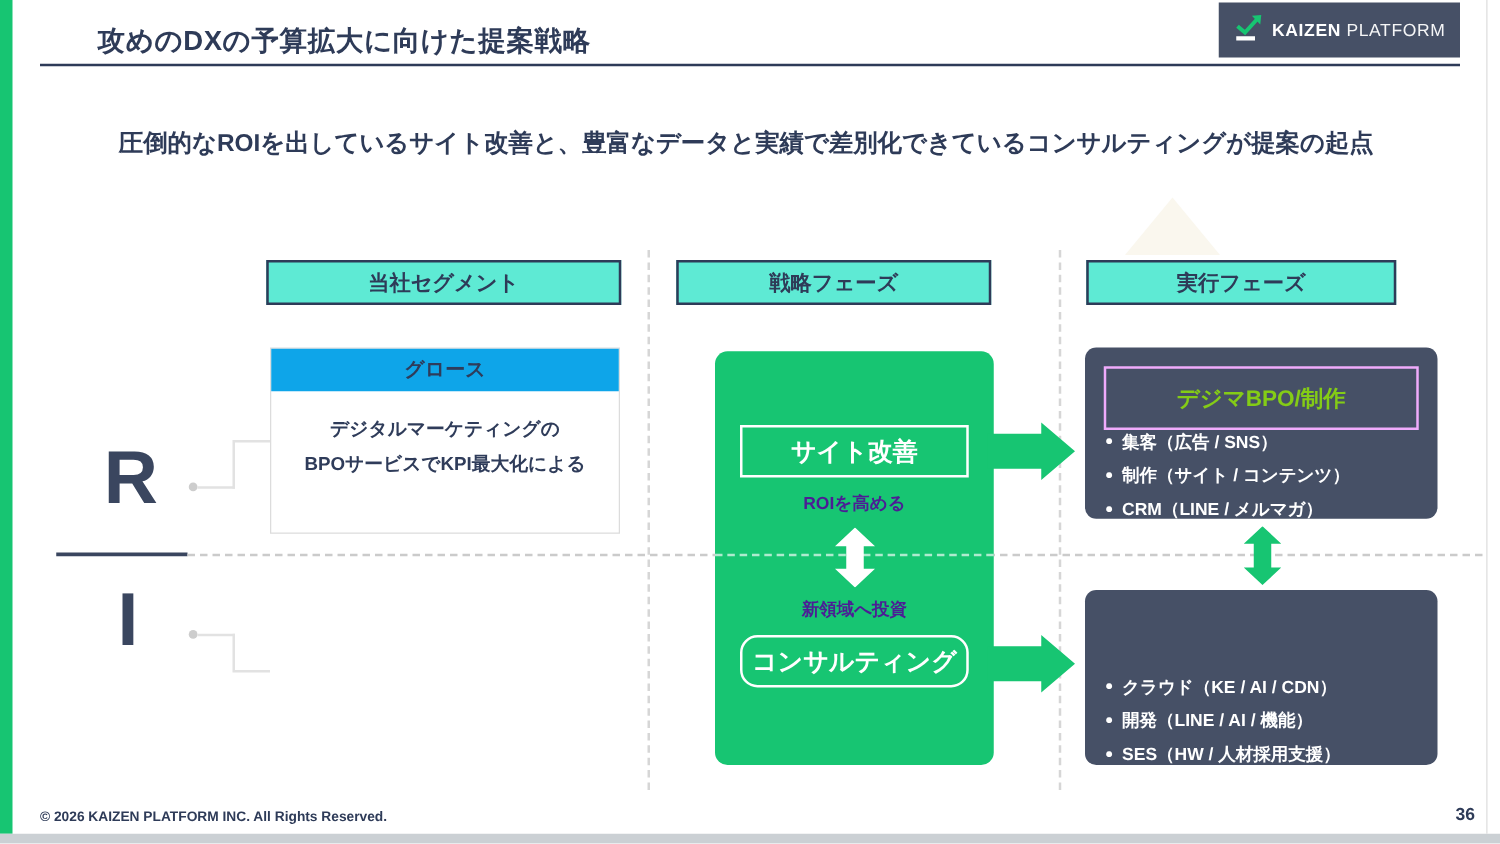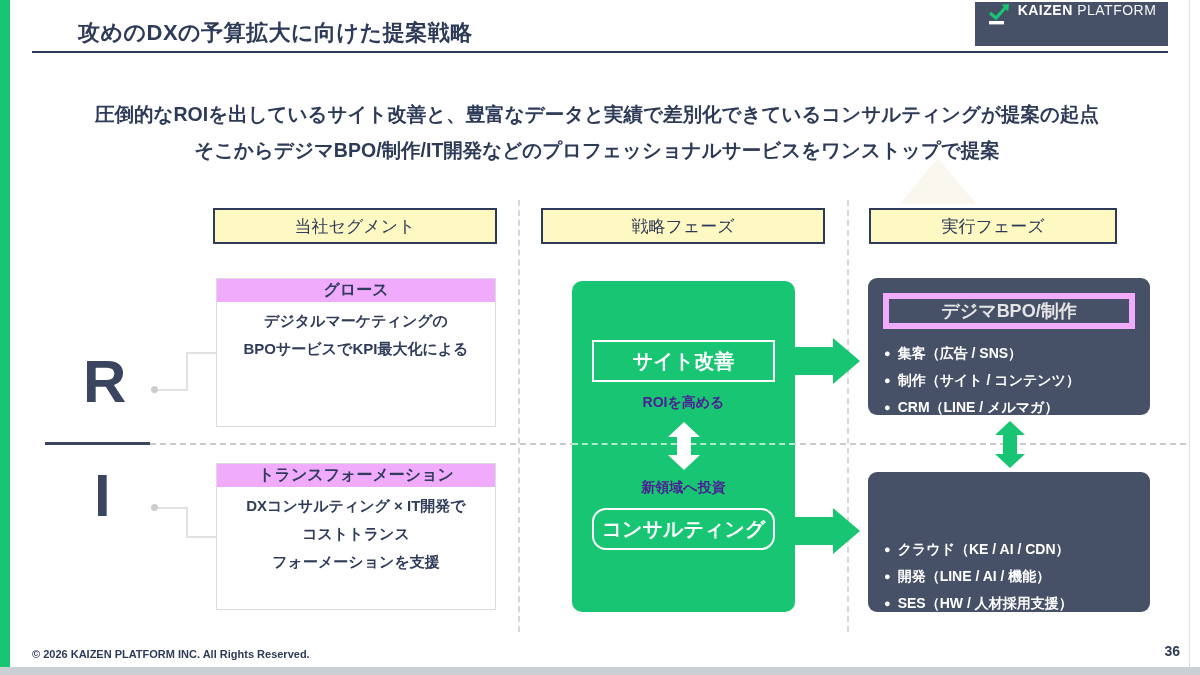--- a/index.html
+++ b/index.html
@@ -12,58 +12,58 @@
   .abs { position:absolute; }
 
   
   .green-edge { left:0; top:0; width:10px; height:667px; background:#17C572; }
   .bottom-strip { left:0; top:667px; width:1200px; height:8px; background:#CBD0D4; }
   .right-hairline { left:1189px; top:0; width:1px; height:667px; background:#DEDEDE; }
 
   
   .slide-title { left:32px; top:18px; font-size:22px; font-weight:bold; color:#2E3B58; letter-spacing:0.5px;margin-left:46px; }
   .title-rule { left:32px; top:51px; width:1136px; height:2px; background:#2E3B58; }
-  .logo-box { left:975px; top:2px; width:193px; height:44px; background:#465066; display:flex; align-items:flex-start; justify-content:center; gap:7px; }
+  .logo-box { left:975px; top:2px; width:193px; height:44px; background:#465066; display:flex; align-items:center; justify-content:center; gap:7px; }
   .logo-text { color:#ffffff; font-size:14px; letter-spacing:0.5px; white-space:nowrap; }
   .logo-text .k { font-weight:bold; }
   .logo-text .p { font-weight:normal; opacity:0.95; }
 
   
   .subtitle { left:7px; top:0; width:1180px; text-align:center; font-weight:bold; color:#2E3B58; font-size:19.5px; }
   .watermark-tri { left:900px; top:158px; width:0; height:0; border-left:38px solid transparent; border-right:38px solid transparent; border-bottom:46px solid #FAF7EE; }
 
   
-  .col-head { height:36px; border:2px solid #2E3B58; background:#fef9c3; display:flex; align-items:center; justify-content:center; font-size:17px; font-weight:normal; color:#2E3B58; }
+  .col-head { height:36px; border:2px solid #2E3B58; background:#5eead4; display:flex; align-items:center; justify-content:center; font-size:17px; font-weight:bold; color:#2E3B58; }
 
   
   .vdash { width:0; border-left:2px dashed #D6D6D6; }
   .hdash { height:0; border-top:2px dashed #CBCBCB; }
   .hdash-white { height:0; border-top:2px dashed rgba(255,255,255,0.65); }
   .hsolid { height:3px; background:#3A465F; }
 
   
   .roi-letter { font-weight:800; color:#3A465F; font-size:60px; line-height:1; }
 
   
   .conn { background:#E2E2E2; }
   .conn-dot { width:7px; height:7px; border-radius:50%; background:#CDCDCD; }
 
   
   .seg-box { width:280px; border:1px solid #DCDCDC; background:#ffffff; }
-  .seg-box-head { height:23px; background:#f0abfc; display:flex; align-items:center; justify-content:center; font-size:16px; font-weight:bold; color:#2F3C5A; }
-  .seg-box-body { padding-top:5px; text-align:center; font-size:15px; font-weight:bold; color:#2F3C5A; line-height:1.85; }
+  .seg-box-head { height:34px; background:#0ea5e9; display:flex; align-items:center; justify-content:center; font-size:16px; font-weight:bold; color:#2F3C5A; }
+  .seg-box-body { padding-top:17px; text-align:center; font-size:15px; font-weight:bold; color:#2F3C5A; line-height:1.85; }
 
   
   .green-panel { left:572px; top:281px; width:223px; height:331px; background:#17C572; border-radius:10px; }
   .white-box { left:20px; width:183px; height:42px; border:2px solid #ffffff; display:flex; align-items:center; justify-content:center; color:#ffffff; font-size:20px; font-weight:bold; }
   .green-caption { left:0; width:223px; text-align:center; color:#4c1d95; font-size:14px; font-weight:bold; }
 
   
   .dark-box { left:868px; width:282px; background:#465066; border-radius:9px; }
-  .dark-box-title { position:absolute; left:15px; top:15px; width:252px; height:36px; border:6px solid #f0abfc; display:flex; align-items:center; justify-content:center; color:#e5e5e5; font-size:18px; font-weight:bold; }
+  .dark-box-title { position:absolute; left:15px; top:15px; width:252px; height:51px; border:2px solid #f0abfc; display:flex; align-items:center; justify-content:center; color:#84cc16; font-size:18px; font-weight:bold; }
   .bullet-list { position:absolute; left:16px; top:62px; }
   .bullet-item { display:flex; align-items:center; gap:7px; color:#ffffff; font-size:14px; font-weight:bold; height:27px; }
   .bullet-glyph { font-size:11px; line-height:1; }
 
   
   .footer-copy { left:32px; top:648px; font-size:11px; font-weight:bold; color:#2E3B58; }
   .page-num { left:1150px; top:643px; width:30px; text-align:right; font-size:14px; font-weight:bold; color:#2E3B58; }
 </style>
 </head>
 <body>
@@ -81,25 +81,24 @@
       <svg width="24" height="24" viewBox="0 0 24 24">
         <rect x="2" y="19" width="15" height="3.4" fill="#ffffff"></rect>
         <polyline points="3,11 9,16 19,5" fill="none" stroke="#17C572" stroke-width="3.2"></polyline>
         <polygon points="14.5,2.5 22,2 21.2,9.5" fill="#17C572"></polygon>
       </svg>
     </span>
     <span class="logo-text"><span class="k">KAIZEN</span> <span class="p">PLATFORM</span></span>
   </div>
 
   <div class="abs subtitle" style="top:101px;">圧倒的なROIを出しているサイト改善と、豊富なデータと実績で差別化できているコンサルティングが提案の起点</div>
-  <div class="abs subtitle" style="top:137px;">そこからデジマBPO/制作/IT開発などのプロフェッショナルサービスをワンストップで提案</div>
   <div class="abs watermark-tri"></div>
 
   <div class="abs col-head" style="left:213px; top:208px; width:284px;">当社セグメント</div>
-  <div class="abs col-head" style="left:541px; top:208px; width:284px;">戦略フェーズ</div>
+  <div class="abs col-head" style="left:541px; top:208px; width:252px;">戦略フェーズ</div>
   <div class="abs col-head" style="left:869px; top:208px; width:248px;">実行フェーズ</div>
 
   <div class="abs vdash" style="left:518px; top:200px; height:432px;"></div>
   <div class="abs vdash" style="left:847px; top:200px; height:432px;"></div>
 
   <div class="abs hsolid" style="left:45px; top:442px; width:105px;"></div>
   <div class="abs hdash" style="left:150px; top:443px; width:1036px;"></div>
 
   <div class="abs roi-letter" style="left:83px; top:352px;">R</div>
   <div class="abs roi-letter" style="left:94px; top:466px;">I</div>
@@ -115,28 +114,20 @@
   <div class="abs conn" style="left:188px; top:536px; width:28px; height:2px;"></div>
 
   <div class="abs seg-box" style="left:216px; top:278px; height:149px;">
     <div class="seg-box-head">グロース</div>
     <div class="seg-box-body">
       <div>デジタルマーケティングの</div>
       <div>BPOサービスでKPI最大化による</div>
     </div>
   </div>
 
-  <div class="abs seg-box" style="left:216px; top:463px; height:147px;">
-    <div class="seg-box-head">トランスフォーメーション</div>
-    <div class="seg-box-body">
-      <div>DXコンサルティング × IT開発で</div>
-      <div>コストトランス</div>
-      <div>フォーメーションを支援</div>
-    </div>
-  </div>
 
   <div class="abs green-panel">
     <div class="abs white-box" style="top:59px;">サイト改善</div>
     <div class="abs green-caption" style="top:113px;">ROIを高める</div>
     <div class="abs" style="left:94px; top:141px;">
       <svg width="36" height="48" viewBox="0 0 36 48">
         <polygon points="18,0 34,15 25,15 25,33 34,33 18,48 2,33 11,33 11,15 2,15" fill="#ffffff"></polygon>
       </svg>
     </div>
     <div class="abs green-caption" style="top:198px;">新領域へ投資</div>

